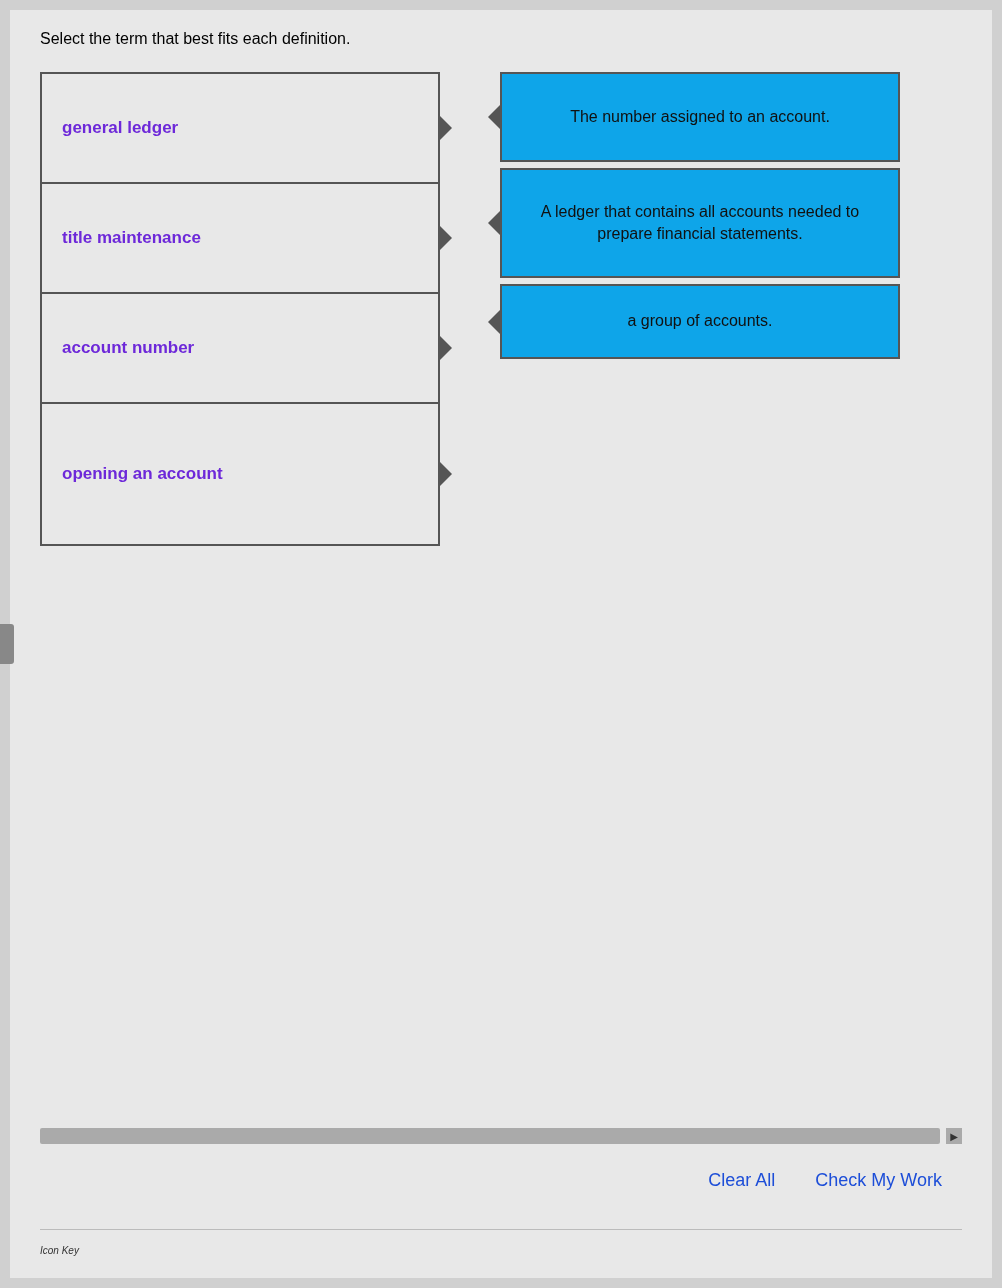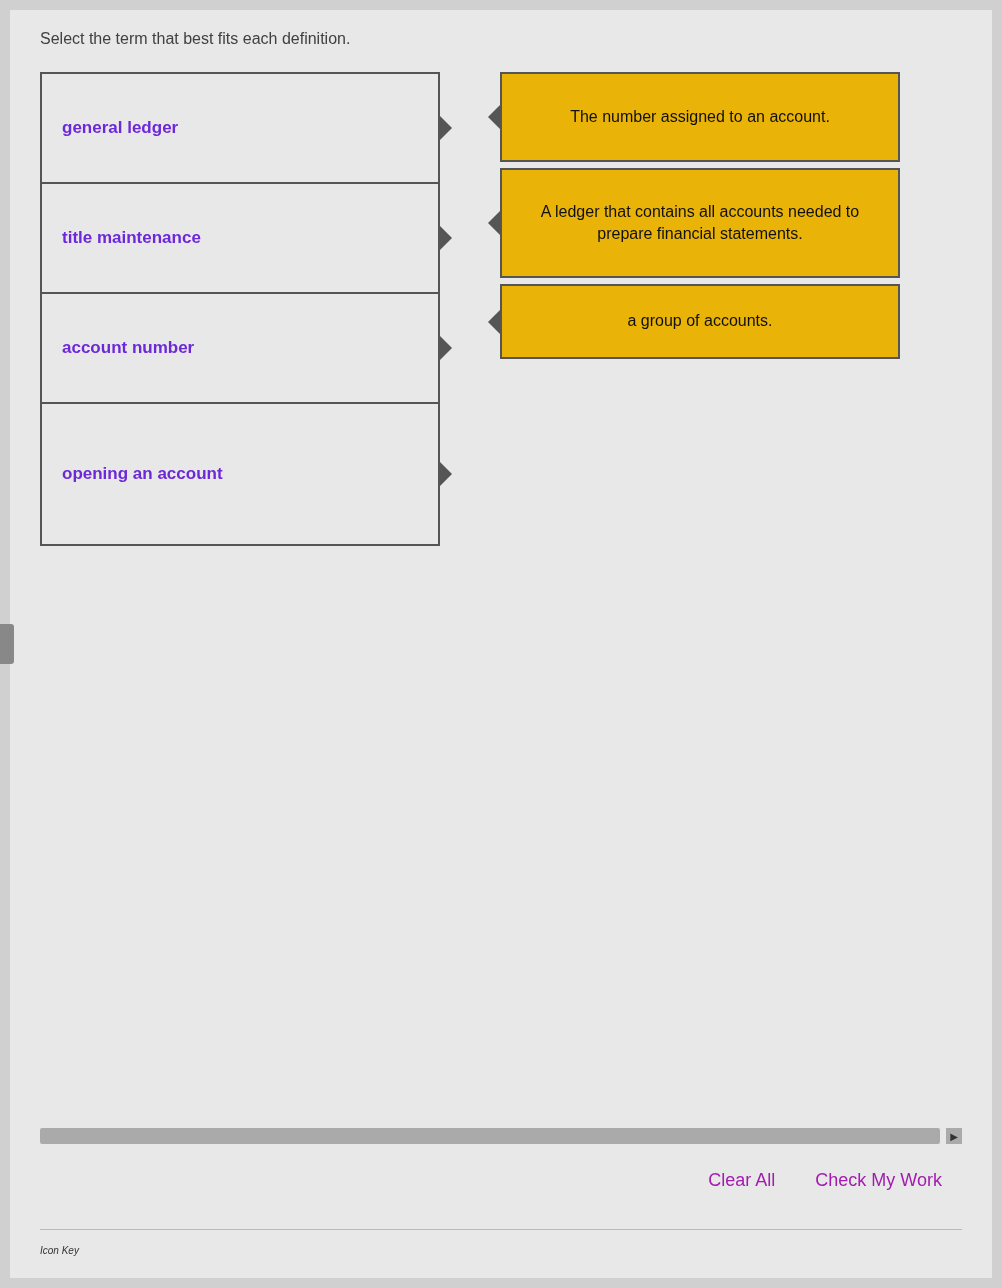--- a/index.html
+++ b/index.html
@@ -21,21 +21,21 @@
       background-color: #e8e8e8;
       margin: 10px;
       padding: 20px 30px;
       flex: 1;
       display: flex;
       flex-direction: column;
     }
 
     .instruction {
       font-size: 16px;
-      color: #404040;
+      color: #000000;
       margin-bottom: 24px;
     }
 
     .matching-area {
       display: flex;
       flex-direction: row;
       gap: 0;
       flex: 1;
       align-items: flex-start;
     }
@@ -84,21 +84,21 @@
     }
 
     .definitions-column {
       display: flex;
       flex-direction: column;
       width: 400px;
       margin-left: 60px;
     }
 
     .definition-box {
-      background-color: #eab308;
+      background-color: #0ea5e9;
       border: 2px solid #555;
       padding: 16px 18px;
       margin-bottom: 6px;
       min-height: 80px;
       display: flex;
       align-items: center;
       position: relative;
     }
 
     .definition-box::before {
@@ -161,21 +161,21 @@
       align-items: center;
       margin-top: 18px;
       gap: 20px;
       padding-right: 10px;
     }
 
     .action-btn {
       background: none;
       border: none;
       font-size: 18px;
-      color: #a21caf;
+      color: #1d4ed8;
       cursor: pointer;
       font-family: Arial, sans-serif;
       padding: 8px 10px;
     }
 
     .footer-area {
       margin-top: 30px;
       padding-top: 10px;
       border-top: 1px solid #bbb;
     }

